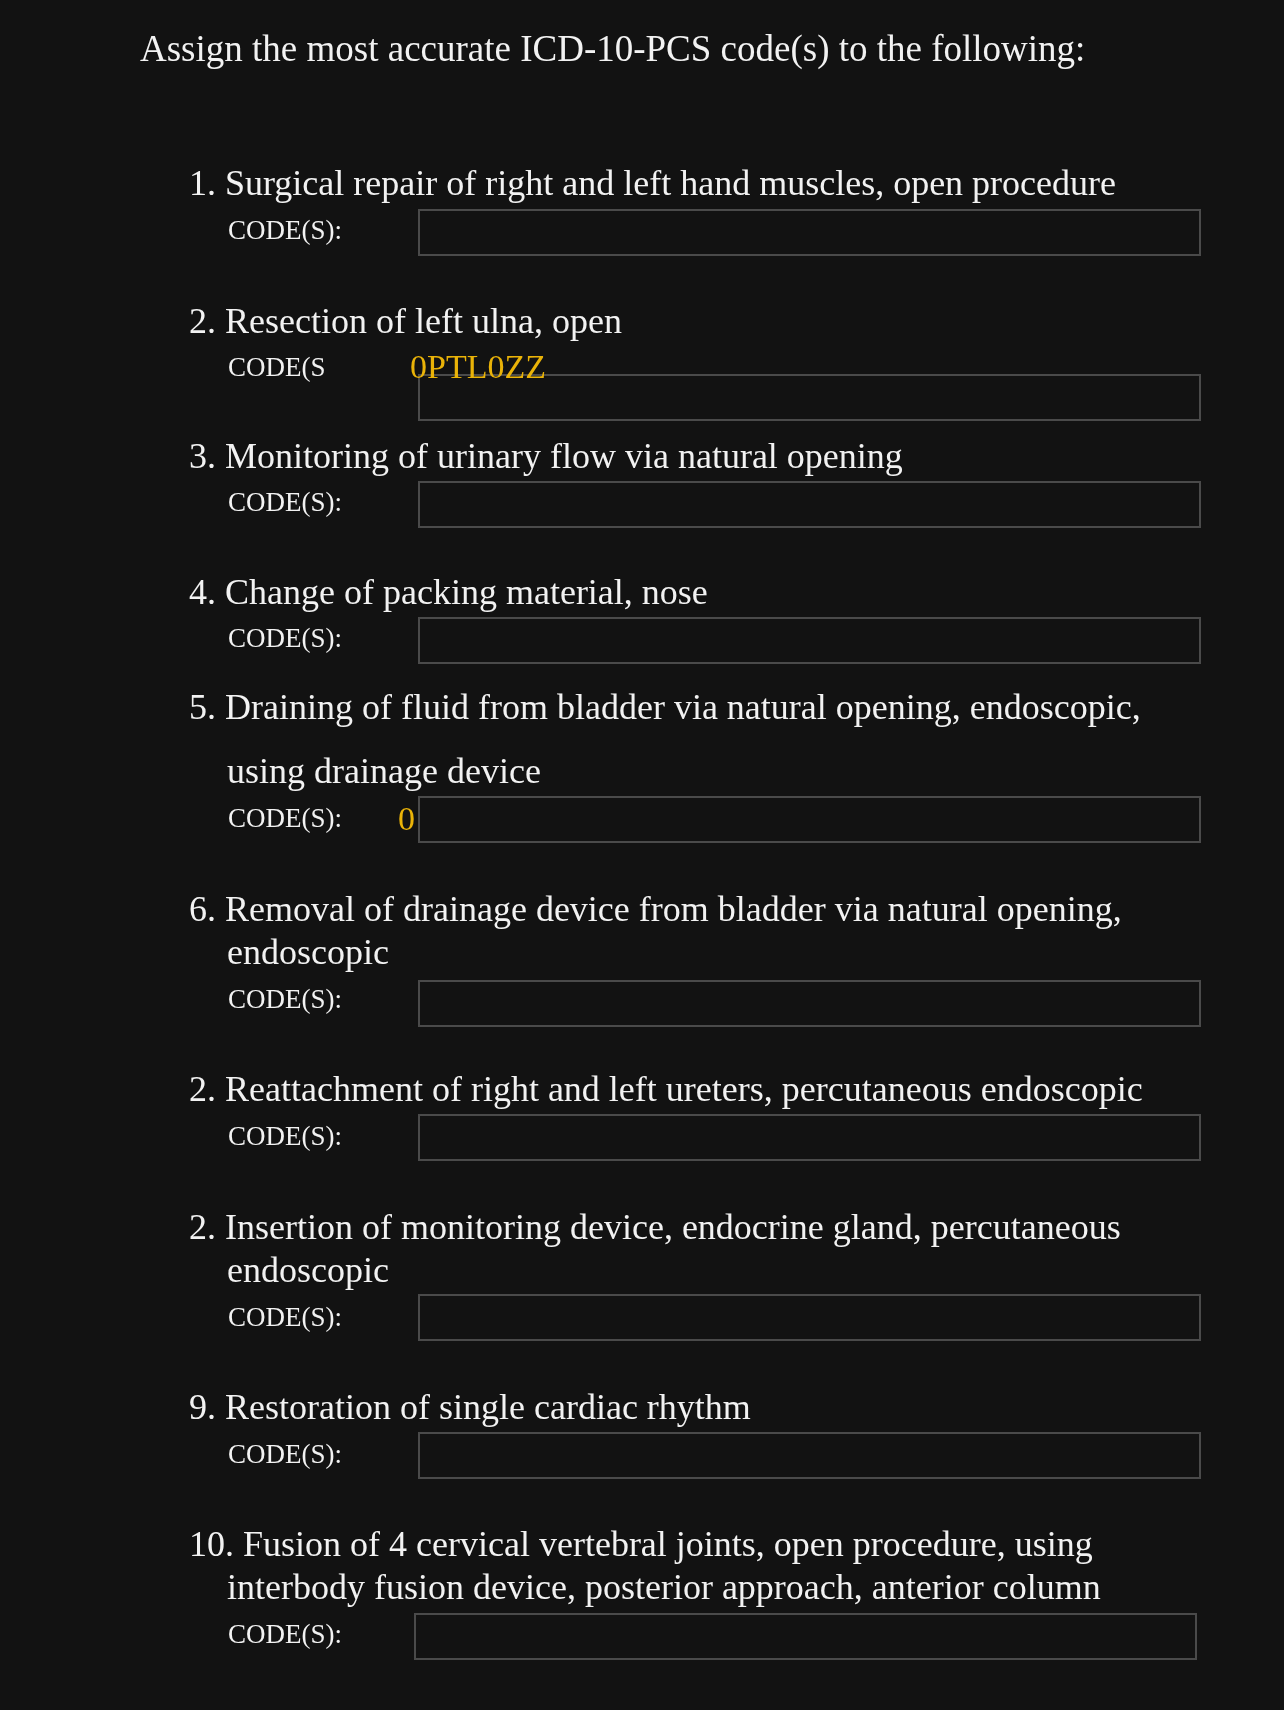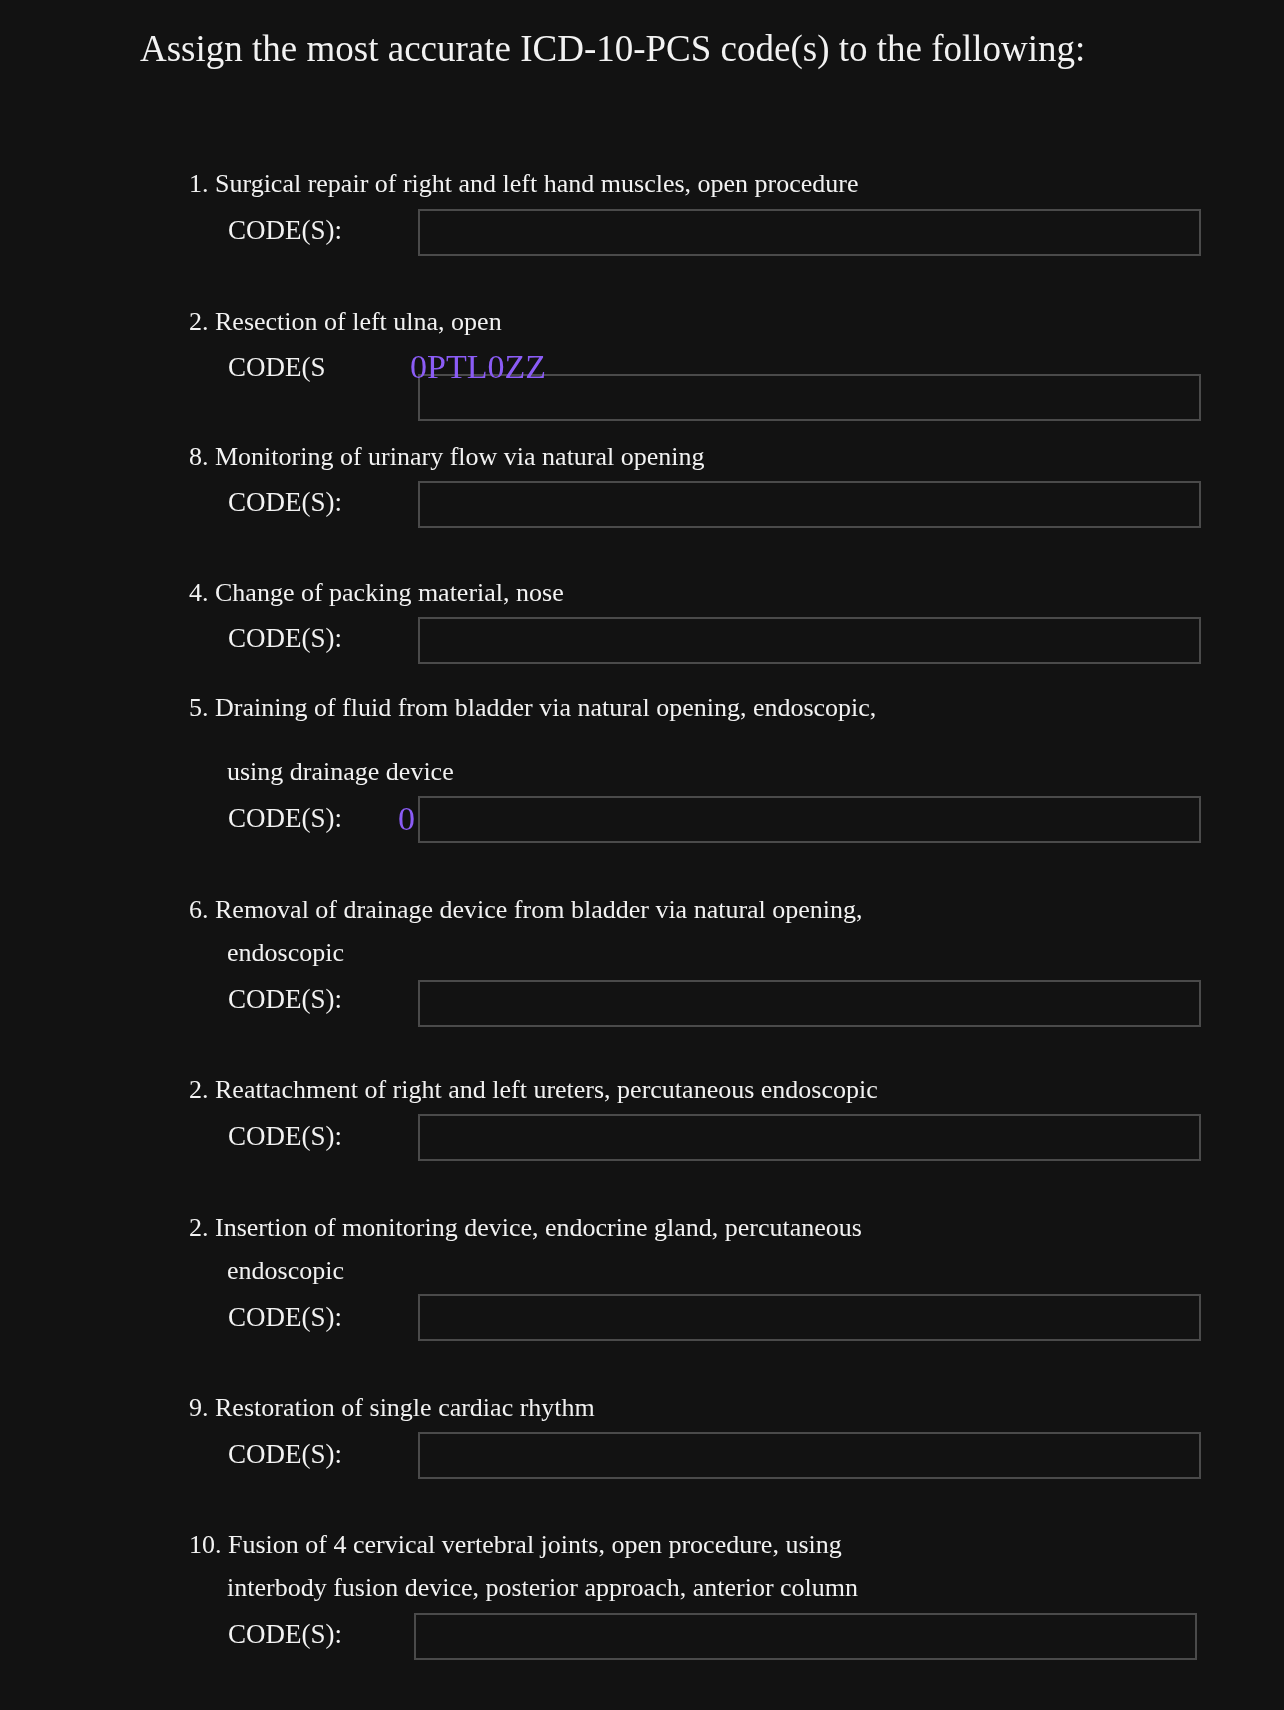--- a/index.html
+++ b/index.html
@@ -1,50 +1,50 @@
 <!DOCTYPE html>
 <html><head>
 <meta charset="utf-8">
 <style>
   html, body { margin: 0; padding: 0; }
   body {
     width: 1284px; height: 1710px; background: #121212; position: relative; overflow: hidden;
     font-family: "Liberation Serif", "DejaVu Serif", serif; color: #f2f2f2;
   }
   .title { position: absolute; left: 140px; top: 27px; font-size: 37px; line-height: 44px; white-space: nowrap; }
-  .line { position: absolute; font-size: 26px; line-height: 43px; white-space: nowrap; text-align: center; }
+  .line { position: absolute; font-size: 36px; line-height: 43px; white-space: nowrap; text-align: center; }
   .num-line { left: 189px; }
   .cont-line { left: 227px; }
   .code-label { position: absolute; left: 228px; font-size: 27px; line-height: 43px; white-space: nowrap; }
   .code-box {
     position: absolute; left: 418px; width: 779px; height: 43px;
     border: 2px solid #4a4a4a; background: #121212; box-sizing: content-box;
   }
-  .ghost { position: absolute; font-size: 34px; line-height: 40px; color: #8b5cf6; white-space: nowrap; }
+  .ghost { position: absolute; font-size: 34px; line-height: 40px; color: #eab308; white-space: nowrap; }
 </style>
 </head>
 <body>
 
 <div class="title">Assign the most accurate ICD-10-PCS code(s) to the following:</div>
 
 <div>
   <div class="line num-line" style="top:162px">1. Surgical repair of right and left hand muscles, open procedure</div>
   <div class="code-label" style="top:209px">CODE(S):</div>
   <div class="code-box" style="top:209px"></div>
 </div>
 
 <div>
   <div class="line num-line" style="top:300px">2. Resection of left ulna, open</div>
   <div class="code-label" style="top:346px">CODE(S</div>
   <div class="code-box" style="top:374px"></div>
   <div class="ghost" style="left:410px; top:347px">0PTL0ZZ</div>
 </div>
 
 <div>
-  <div class="line num-line" style="top:435px">8. Monitoring of urinary flow via natural opening</div>
+  <div class="line num-line" style="top:435px">3. Monitoring of urinary flow via natural opening</div>
   <div class="code-label" style="top:481px">CODE(S):</div>
   <div class="code-box" style="top:481px"></div>
 </div>
 
 <div>
   <div class="line num-line" style="top:571px">4. Change of packing material, nose</div>
   <div class="code-label" style="top:617px">CODE(S):</div>
   <div class="code-box" style="top:617px"></div>
 </div>
 

